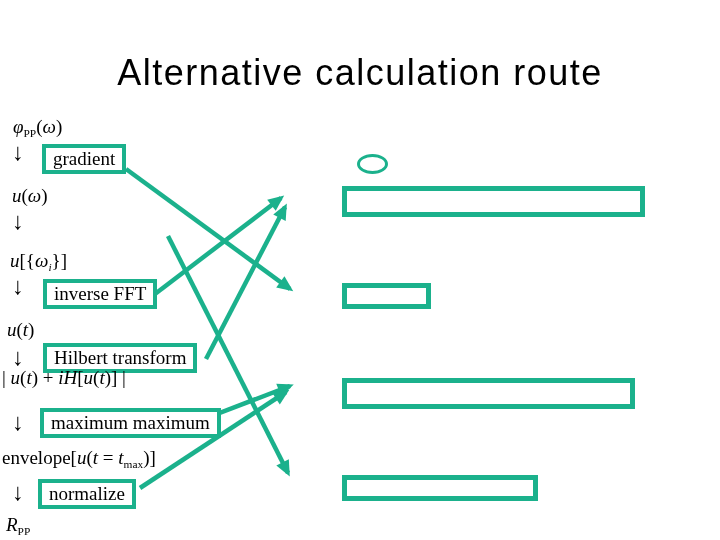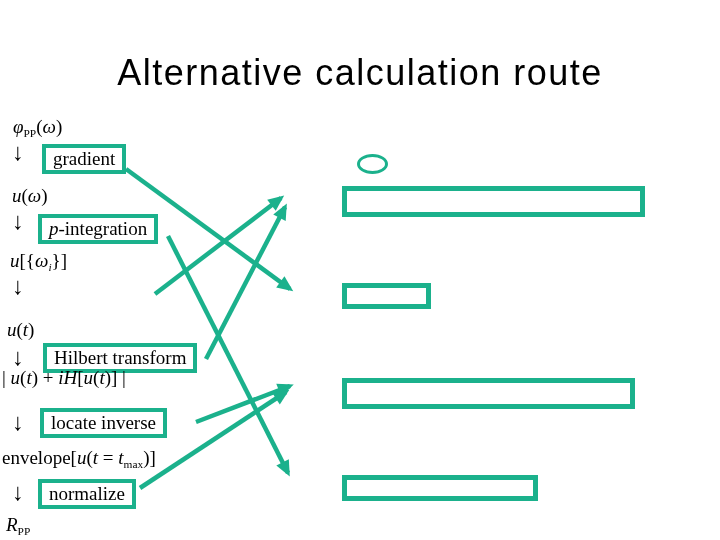--- a/index.html
+++ b/index.html
@@ -60,35 +60,35 @@
   </svg>
 
   <div class="expr" style="left:13px;top:85px"><span class="m-i">φ</span><span class="m-sub">PP</span><span class="m-n">(</span><span class="m-i">ω</span><span class="m-n">)</span></div>
 
   <div class="darr" style="left:12px;top:110px">↓</div>
   <div class="opbox" style="left:42px;top:114px"><span class="m-n">gradient</span></div>
 
   <div class="expr" style="left:12px;top:154px"><span class="m-i">u</span><span class="m-n">(</span><span class="m-i">ω</span><span class="m-n">)</span></div>
 
   <div class="darr" style="left:12px;top:179px">↓</div>
-  <div class="opbox" style="left:38px;top:184px"><span class="m-i">p</span><span class="m-n">-integration</span></div>
 
   <div class="expr" style="left:10px;top:219px"><span class="m-i">u</span><span class="m-n">[{</span><span class="m-i">ω</span><span class="m-isub">i</span><span class="m-n">}]</span></div>
 
   <div class="darr" style="left:12px;top:244px">↓</div>
+  <div class="opbox" style="left:43px;top:249px"><span class="m-n">inverse FFT</span></div>
 
   <div class="expr" style="left:7px;top:288px"><span class="m-i">u</span><span class="m-n">(</span><span class="m-i">t</span><span class="m-n">)</span></div>
 
   <div class="darr" style="left:12px;top:315px">↓</div>
   <div class="opbox" style="left:43px;top:313px"><span class="m-n">Hilbert transform</span></div>
 
   <div class="expr" style="left:2px;top:336px"><span class="m-n">| </span><span class="m-i">u</span><span class="m-n">(</span><span class="m-i">t</span><span class="m-n">) + </span><span class="m-i">iH</span><span class="m-n">[</span><span class="m-i">u</span><span class="m-n">(</span><span class="m-i">t</span><span class="m-n">)] |</span></div>
 
   <div class="darr" style="left:12px;top:380px">↓</div>
-  <div class="opbox" style="left:40px;top:378px"><span class="m-n">locate inverse</span></div>
+  <div class="opbox" style="left:40px;top:378px"><span class="m-n">maximum maximum</span></div>
 
   <div class="expr" style="left:2px;top:416px"><span class="m-n">envelope[</span><span class="m-i">u</span><span class="m-n">(</span><span class="m-i">t</span><span class="m-n"> = </span><span class="m-i">t</span><span class="m-sub">max</span><span class="m-n">)]</span></div>
 
   <div class="darr" style="left:12px;top:450px">↓</div>
   <div class="opbox" style="left:38px;top:449px"><span class="m-n">normalize</span></div>
 
   <div class="expr" style="left:6px;top:483px"><span class="m-i">R</span><span class="m-sub">PP</span></div>
 
   <div class="ph ph-oval" style="left:357px;top:124px;width:31px;height:20px"></div>
   <div class="ph ph-rect" style="left:342px;top:156px;width:303px;height:31px"></div>

